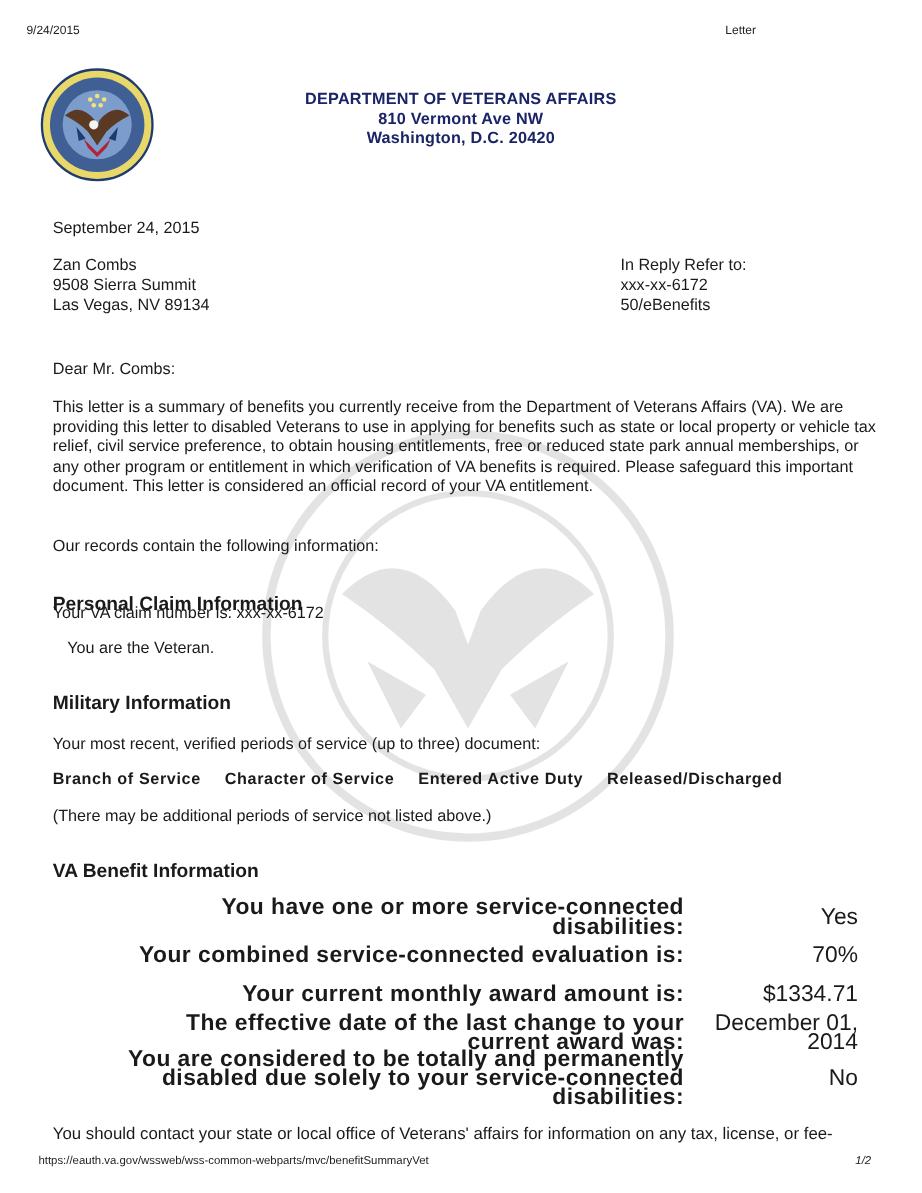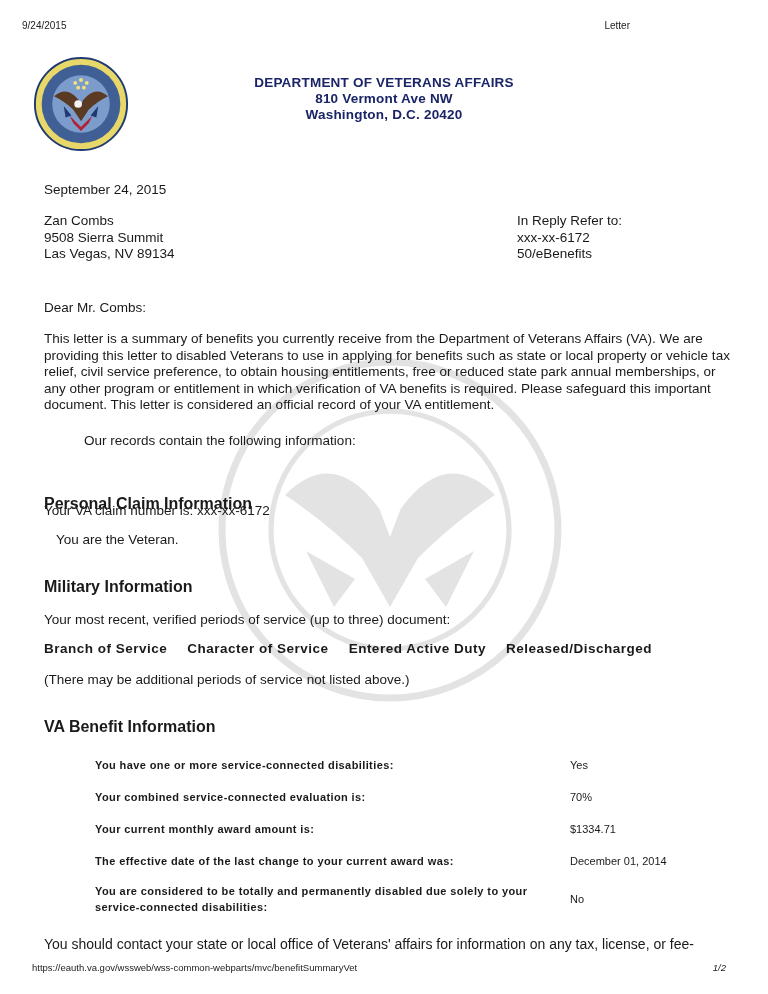--- a/index.html
+++ b/index.html
@@ -11,33 +11,33 @@
     .seal { position: absolute; left: 33px; top: 56px; width: 96px; height: 96px; }
     .watermark { position: absolute; left: 215px; top: 355px; width: 350px; height: 350px; opacity: 0.13; pointer-events: none; }
     .letterhead { position: absolute; left: 0; width: 768px; top: 75px; text-align: center;
                   color: #1a2466; font-weight: bold; font-size: 13.5px; line-height: 16px; letter-spacing: 0.2px; }
     .text { position: absolute; font-size: 13.5px; line-height: 16.5px; }
     .date-line { left: 44px; top: 182px; }
     .addr { left: 44px; top: 213px; }
     .reply { left: 517px; top: 213px; }
     .salutation { left: 44px; top: 300px; }
     .intro { left: 44px; top: 331px; width: 690px; }
-    .records { left: 44px; top: 433px; margin-left: 40px; }
+    .records { left: 44px; top: 447px; }
     h2 { position: absolute; margin: 0; font-size: 16px; font-weight: bold; color: #1a1a1a; }
     .h-personal { left: 44px; top: 495px; }
     .claim { left: 44px; top: 503px; }
     .veteran { left: 56px; top: 532px; }
     .h-military { left: 44px; top: 578px; }
     .periods { left: 44px; top: 612px; }
     .service-cols { position: absolute; left: 44px; top: 641px; font-size: 13.5px; font-weight: bold; letter-spacing: 0.5px; display: flex; }
     .service-cols span { margin-right: 20px; }
     .service-note { left: 44px; top: 672px; }
     .h-benefit { left: 44px; top: 718px; }
     .benefit-table { position: absolute; left: 95px; top: 749px; width: 620px; }
-    .b-row { display: flex; align-items: center; font-size: 11px; line-height: 16px; }
+    .b-row { display: flex; align-items: center; font-size: 19px; line-height: 16px; text-align: right; }
     .b-label { width: 475px; font-weight: bold; letter-spacing: 0.4px; }
     .b-value { flex: 1; }
     .closing { left: 44px; top: 936px; font-size: 14px; }
     .print-footer { position: absolute; left: 0; top: 962px; width: 768px; font-size: 9.5px; color: #222; }
     .print-footer .url { position: absolute; left: 32px; }
     .print-footer .page { position: absolute; right: 42px; font-style: italic; }
   </style>
 </head>
 <body>
 

